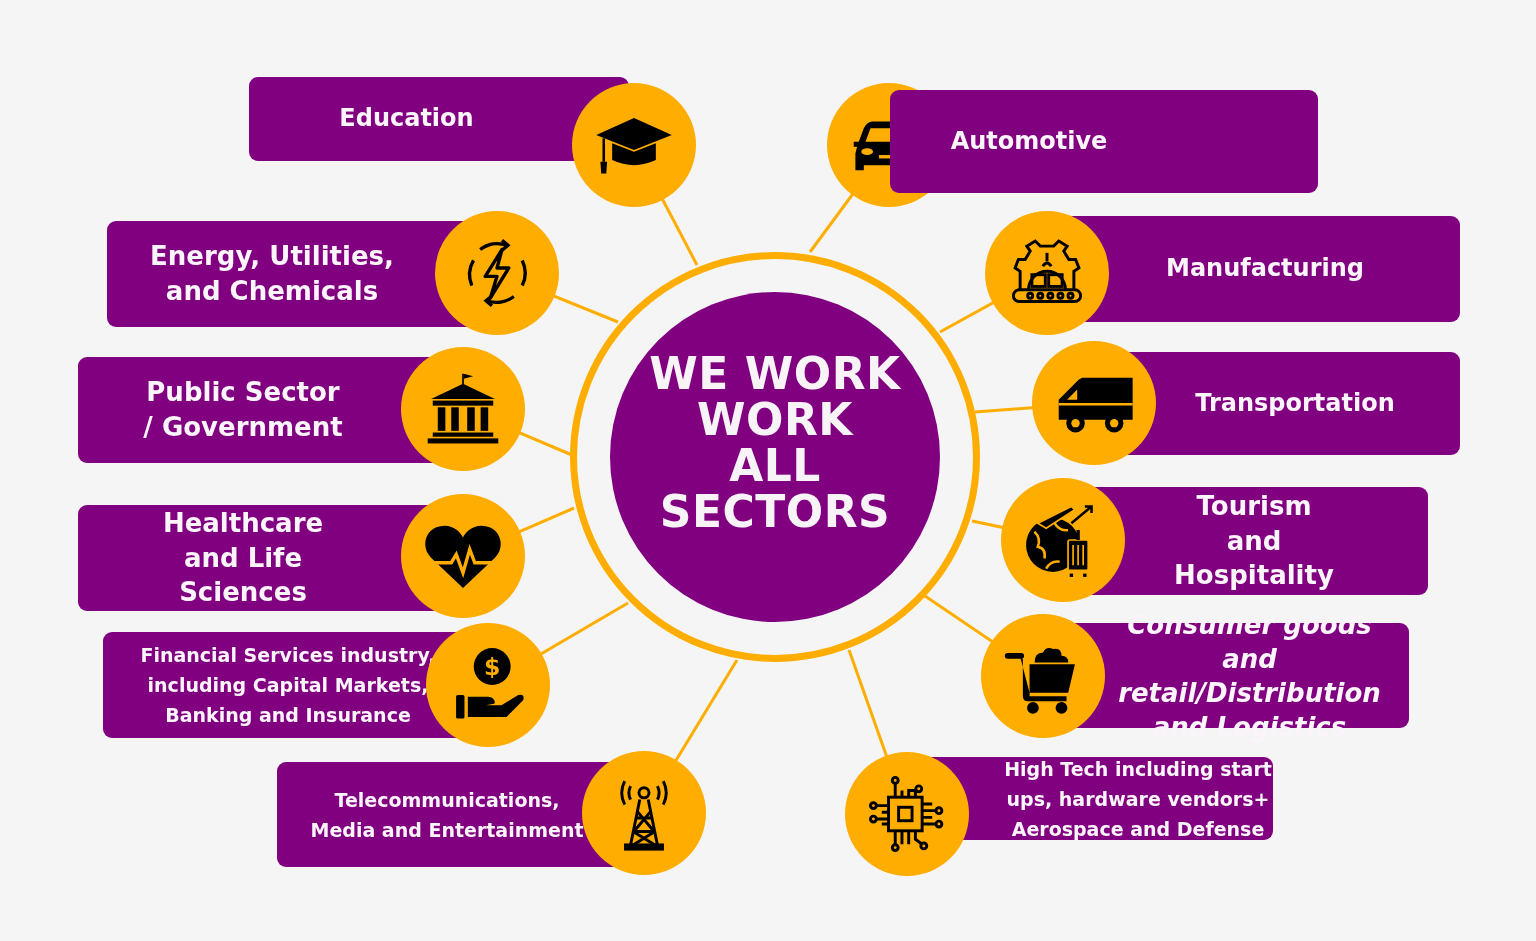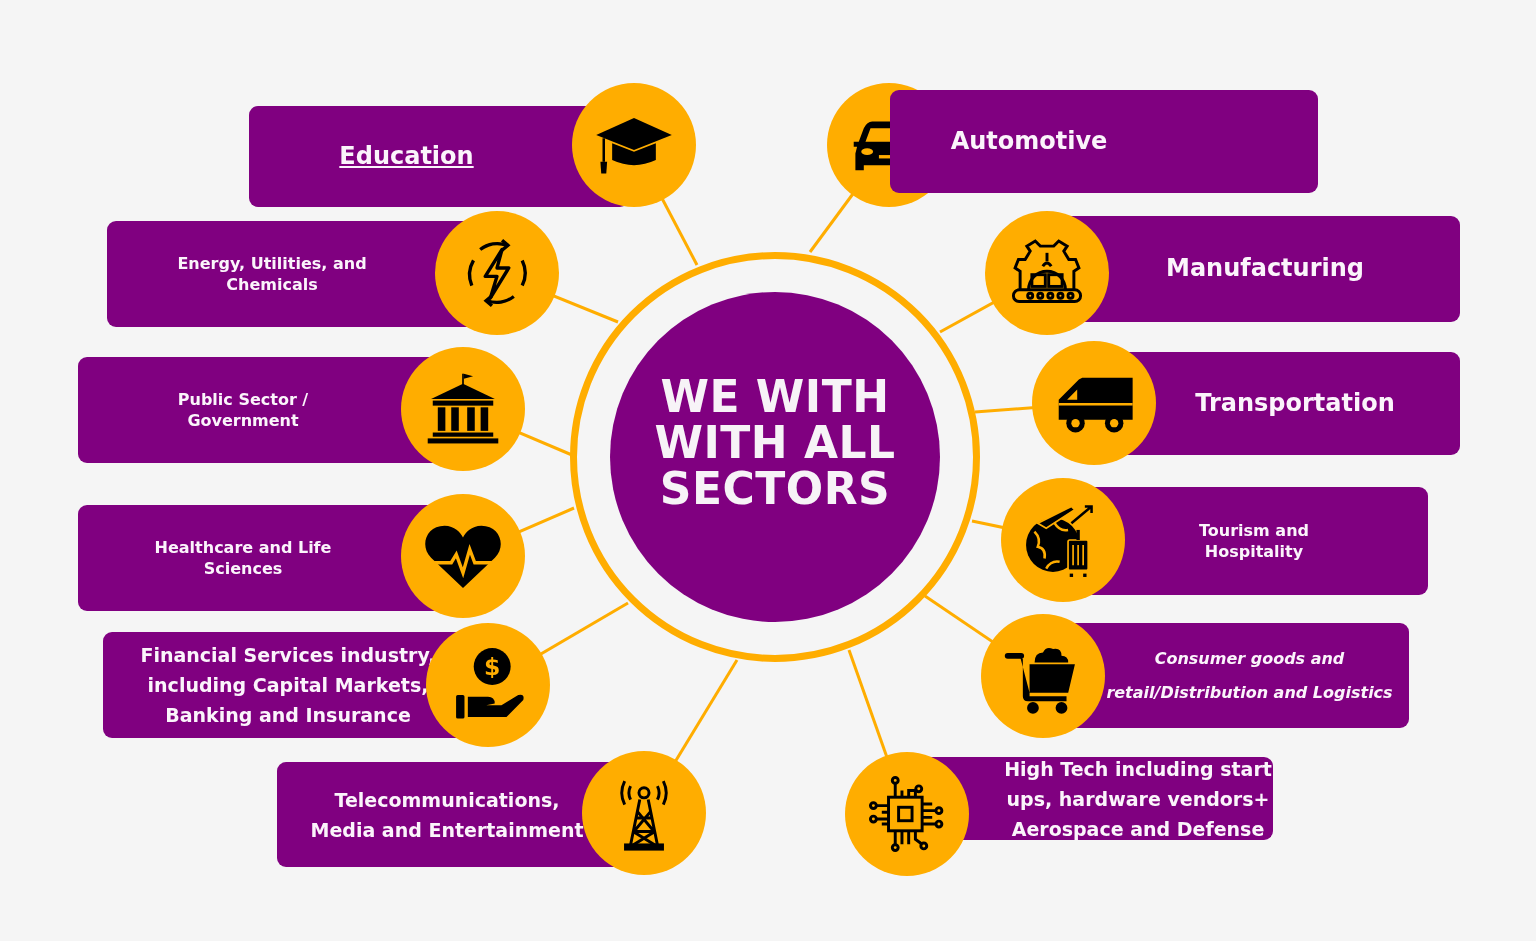--- a/index.html
+++ b/index.html
@@ -5,21 +5,21 @@
   html,body{margin:0;padding:0;}
   body{width:1536px;height:941px;background:#f5f5f5;position:relative;overflow:hidden;font-family:"DejaVu Sans","Liberation Sans",sans-serif;}
   .lines{position:absolute;left:0;top:0;width:1536px;height:941px;}
   .box{position:absolute;background:#800080;border-radius:9px;color:#fbf4fb;font-weight:bold;display:flex;align-items:center;justify-content:center;text-align:center;box-sizing:border-box;line-height:1.33;}
   .circ{position:absolute;width:124px;height:124px;border-radius:50%;background:#FFAD00;display:flex;align-items:center;justify-content:center;}
   .circ svg{width:84px;height:84px;}
   .ring{position:absolute;left:570px;top:252px;width:396px;height:396px;border:7px solid #FFAD00;border-radius:50%;background:#f5f5f5;}
   .core{position:absolute;left:610px;top:292px;width:330px;height:330px;border-radius:50%;background:#800080;display:flex;align-items:center;justify-content:center;}
   .core-title{color:#f7f3f7;font-weight:bold;font-size:44px;line-height:46px;text-align:center;width:260px;margin-top:-28px;letter-spacing:0.5px;}
   .fs-l{font-size:24px;}
-  .fs-m{font-size:16px;}
+  .fs-m{font-size:26px;}
   .fs-s{font-size:19px;justify-content:flex-end;}
 </style>
 </head>
 <body>
 
 <svg class="lines" viewBox="0 0 1536 941">
   <g stroke="#FFAD00" stroke-width="3" fill="none">
     <line x1="634" y1="145" x2="697" y2="265"></line>
     <line x1="497" y1="273" x2="618" y2="322"></line>
     <line x1="463" y1="409" x2="572" y2="455"></line>
@@ -30,24 +30,24 @@
     <line x1="1047" y1="273" x2="940" y2="332"></line>
     <line x1="1094" y1="403" x2="975" y2="412"></line>
     <line x1="1063" y1="540" x2="972" y2="521"></line>
     <line x1="1043" y1="676" x2="925" y2="596"></line>
     <line x1="907" y1="814" x2="849" y2="650"></line>
   </g>
 </svg>
 
 <div class="ring"></div>
 <div class="core">
-  <div class="core-title">WE WITH WITH ALL SECTORS</div>
-</div>
-
-<div class="box fs-l" style="left:249px;top:106px;width:380px;height:101px;padding-right:65px;text-decoration:underline;">
+  <div class="core-title">WE WORK WORK ALL SECTORS</div>
+</div>
+
+<div class="box fs-l" style="left:249px;top:77px;width:380px;height:84px;padding-right:65px;">
   <span>Education</span>
 </div>
 <div class="circ" style="left:572px;top:83px;">
   <svg viewBox="0 0 100 100">
       <polygon points="50,18 95,38 50,56 5,38" fill="#000"></polygon>
       <path d="M24,48 L24,68 Q50,80 76,68 L76,48 L50,58 Z" fill="#000"></path>
       <path d="M14,42 L14,70" stroke="#000" stroke-width="3"></path>
       <path d="M10,70 L18,70 L17,84 L11,84 Z" fill="#000"></path>
     </svg>
 </div>

